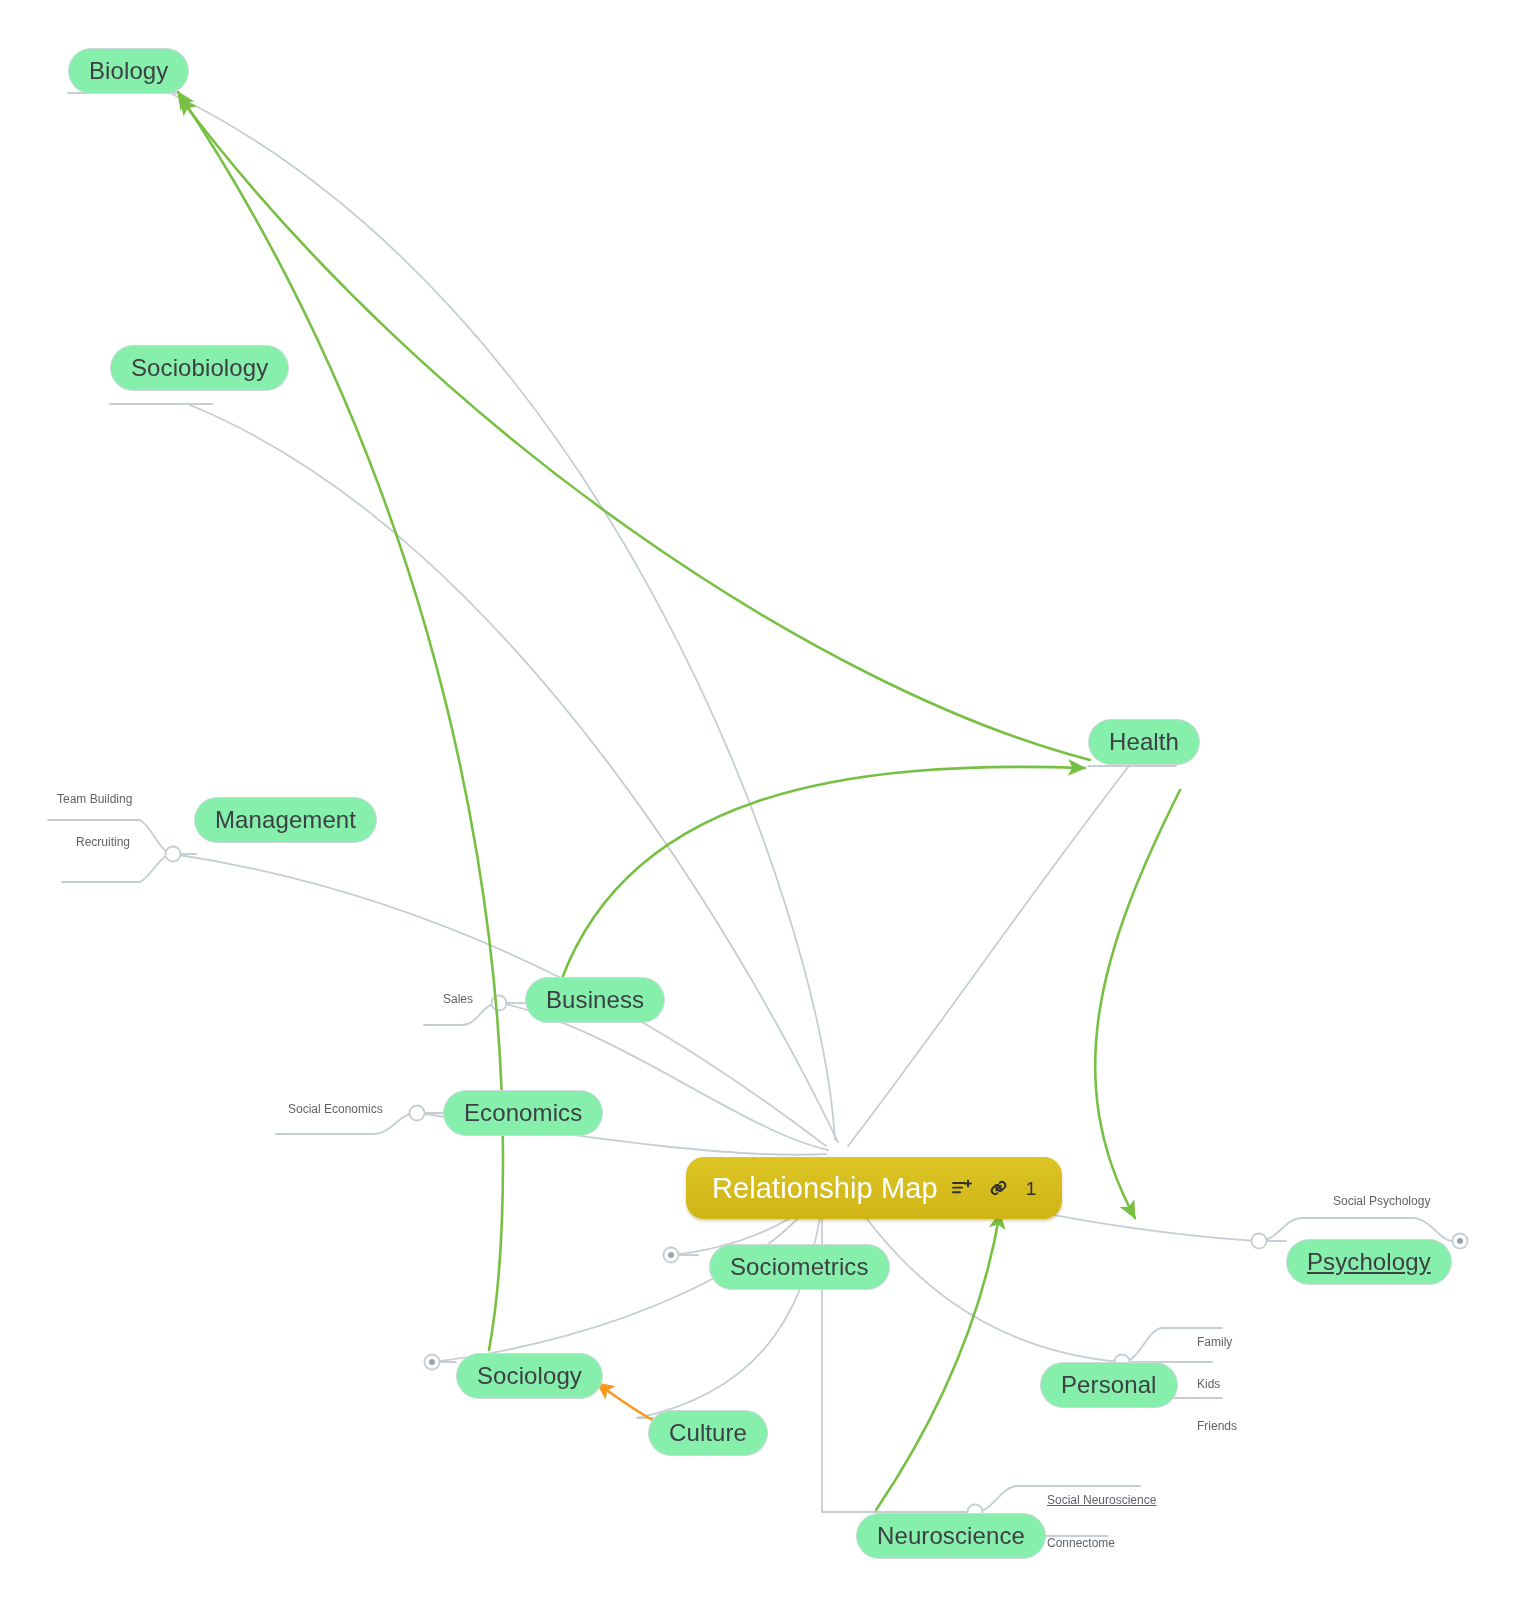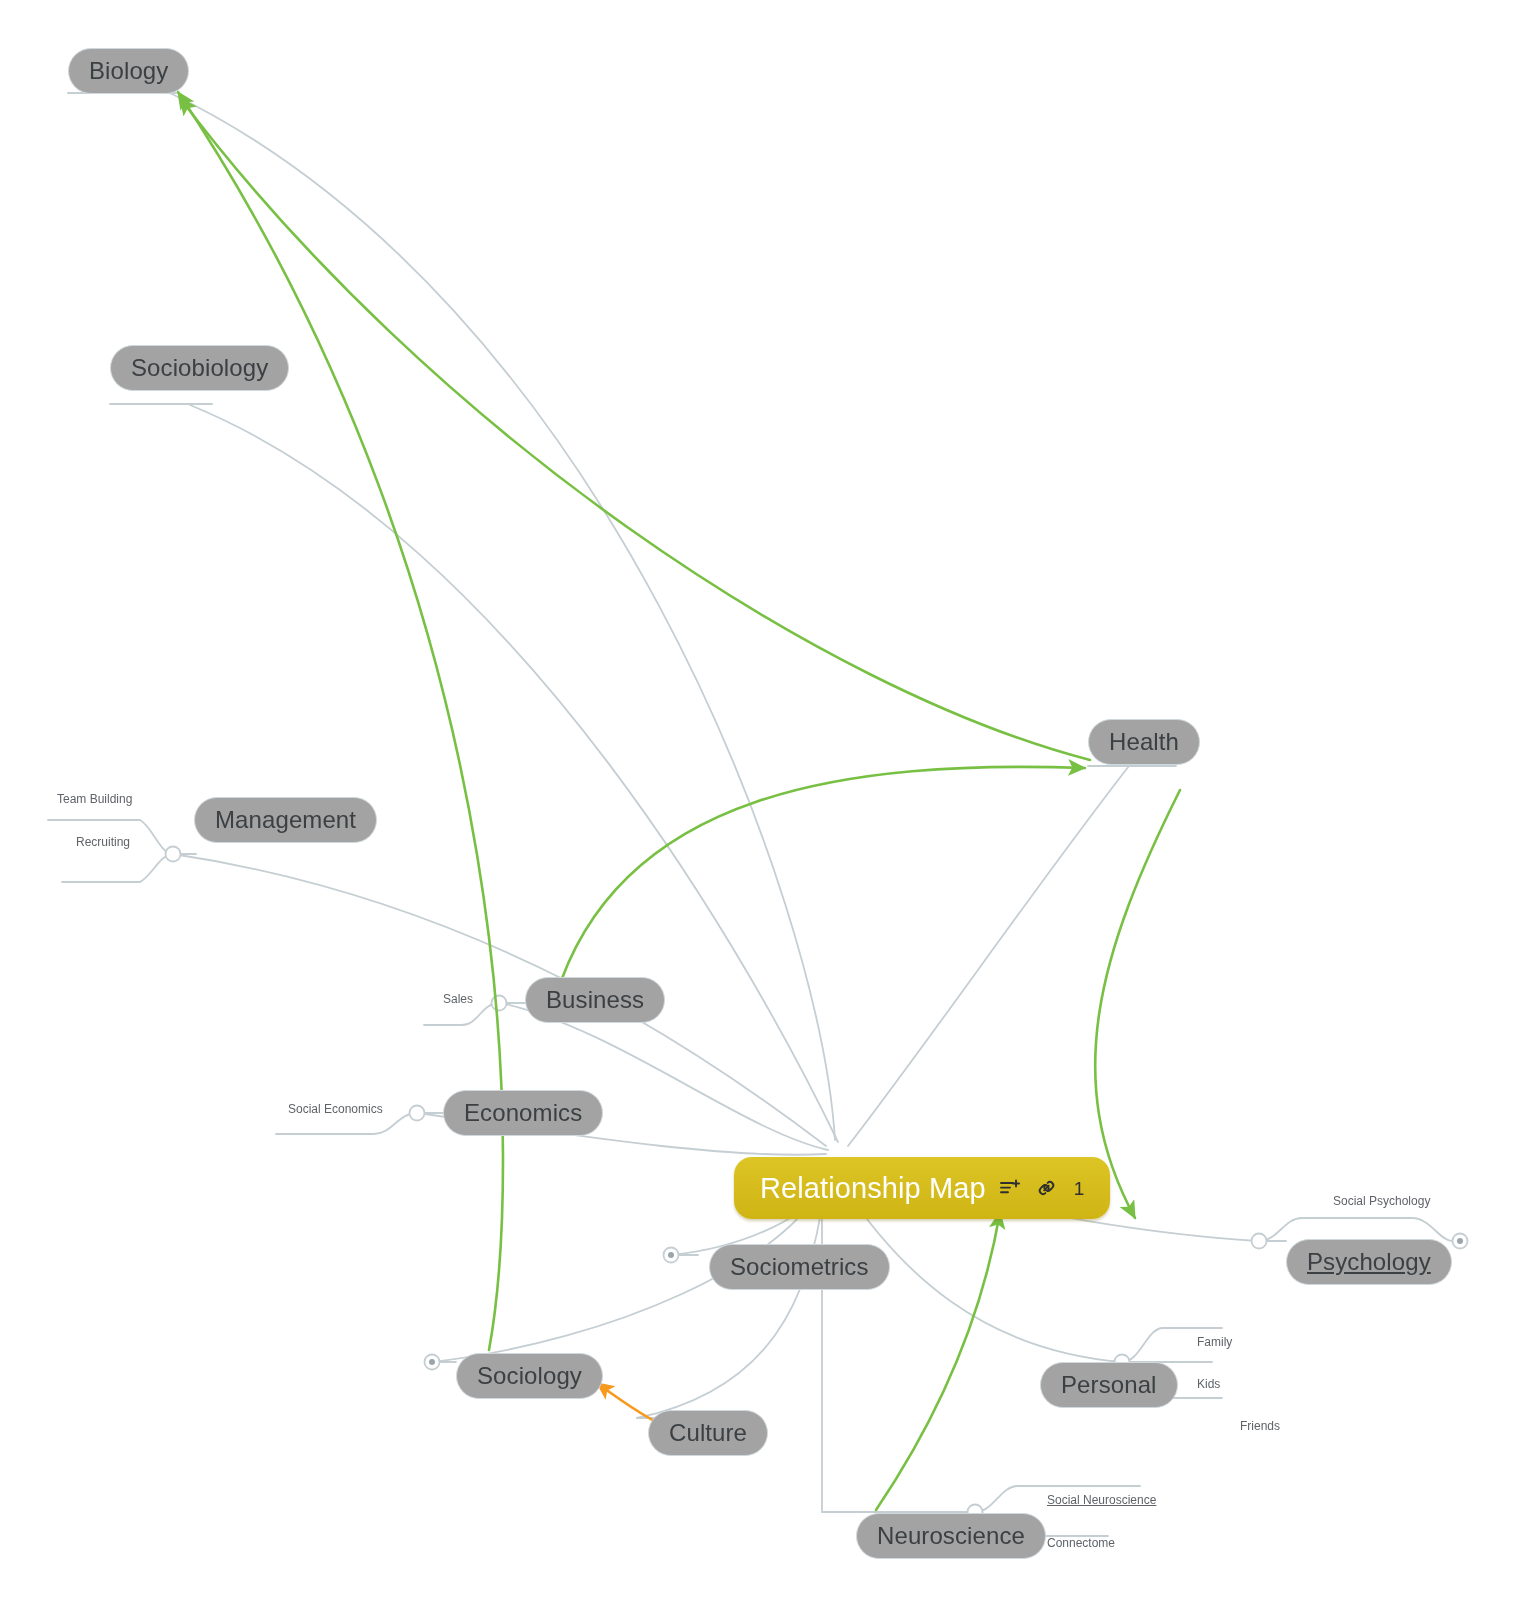--- a/index.html
+++ b/index.html
@@ -23,21 +23,21 @@
     left: 0;
     top: 0;
     width: 1518px;
     height: 1613px;
   }
   .node {
     position: absolute;
     box-sizing: border-box;
     border: 1.6px solid #cfd8dc;
     border-radius: 999px;
-    background: #a3a3a3;
+    background: #86efac;
     color: #3c4043;
     display: flex;
     align-items: center;
     justify-content: center;
     white-space: nowrap;
     letter-spacing: .1px;
   }
   .node.topic {
     height: 46px;
     padding: 0 20px;
@@ -48,21 +48,20 @@
     border: none;
     background: #d6bd1e;
     background: linear-gradient(180deg, #dcc525 0%, #cfb414 100%);
     color: #ffffff;
     height: 62px;
     padding: 0 26px;
     border-radius: 18px;
     font-size: 29px;
     box-shadow: 0 2px 3px rgba(120,100,0,.30);
     gap: 14px;
-    margin-left: 48px;
   }
   .root-label { font-size: 29px; line-height: 1; }
   .root-icons {
     display: flex;
     align-items: center;
     gap: 14px;
   }
   .root-icons .ic { display: flex; align-items: center; }
   .link-count {
     color: #2f2f2f;
@@ -249,18 +248,18 @@
   <div class="leaf" style="left:76px; top:836px;">Recruiting</div>
 
   <div class="leaf" style="left:443px; top:993px;">Sales</div>
 
   <div class="leaf" style="left:288px; top:1103px;">Social Economics</div>
 
   <div class="leaf" style="left:1333px; top:1195px;">Social Psychology</div>
 
   <div class="leaf" style="left:1197px; top:1336px;">Family</div>
   <div class="leaf" style="left:1197px; top:1378px;">Kids</div>
-  <div class="leaf" style="left:1240px; top:1420px;">Friends</div>
+  <div class="leaf" style="left:1197px; top:1420px;">Friends</div>
 
   <div class="leaf" style="left:1047px; top:1494px;text-decoration:underline;">Social Neuroscience</div>
   <div class="leaf" style="left:1047px; top:1537px;">Connectome</div>
 
 </div>
 
 </body></html>

